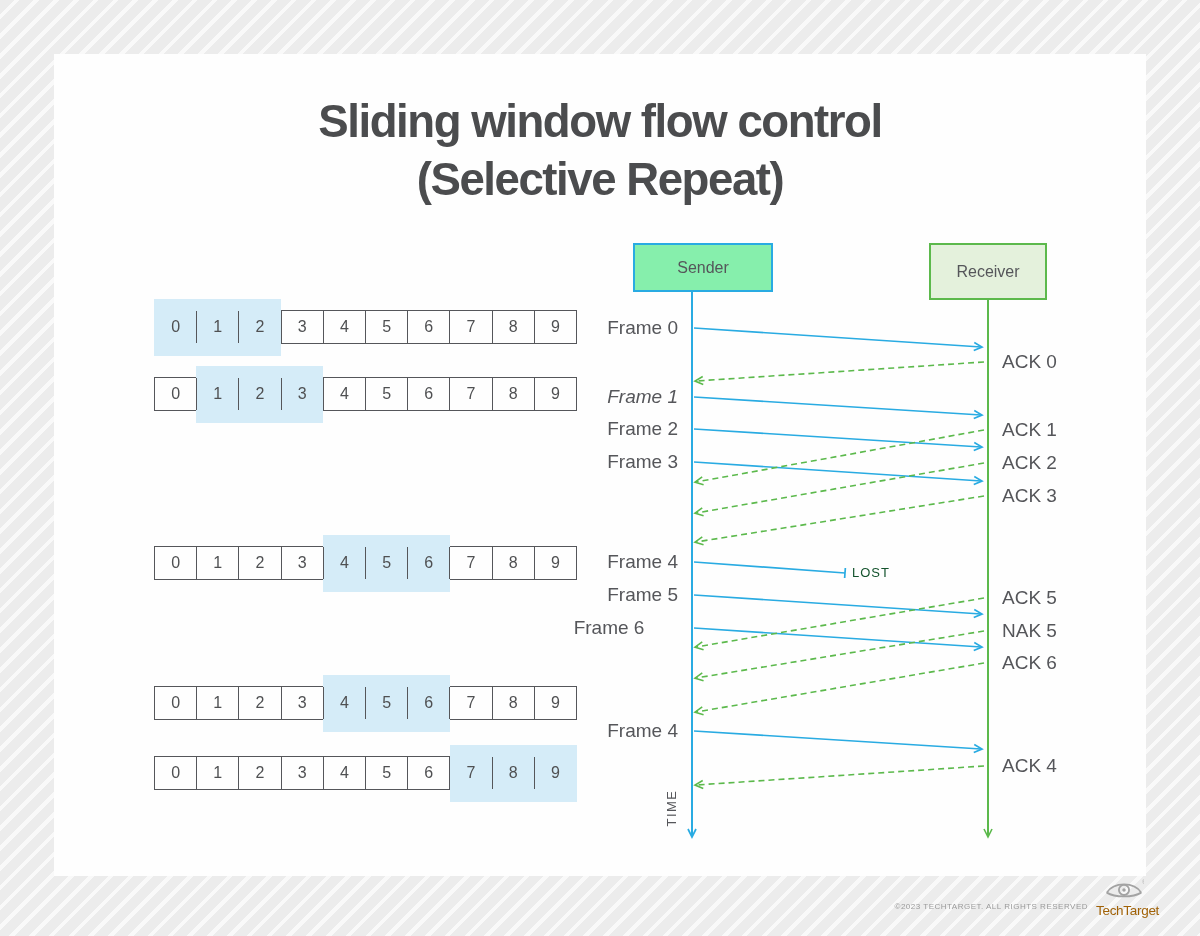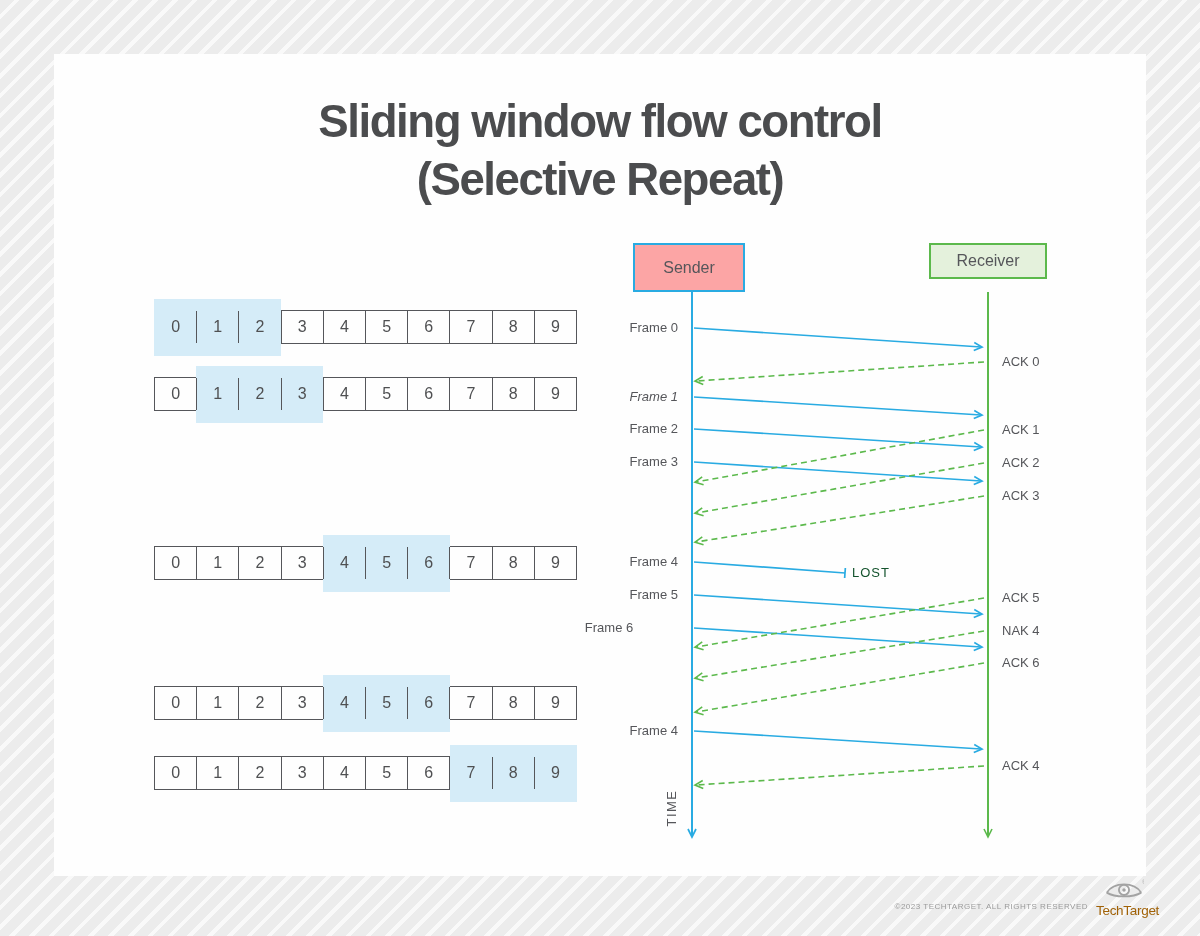--- a/index.html
+++ b/index.html
@@ -25,23 +25,23 @@
   
   #seq-svg{position:absolute;left:0;top:0;pointer-events:none;}
   .lf-b{stroke:#29abe2;stroke-width:2;fill:none;}
   .lf-g{stroke:#5cb94c;stroke-width:2;fill:none;}
   .frame-line{stroke:#29abe2;stroke-width:1.7;fill:none;}
   .ack-line{stroke:#5cb94c;stroke-width:1.6;stroke-dasharray:6 4;fill:none;}
   .actor{
     position:absolute;display:flex;align-items:center;justify-content:center;
     font-size:16px;color:#55565a;box-sizing:border-box;
   }
-  .sender{left:633px;top:243px;width:112px;height:49px;border:2px solid #29abe2;background:#fca5a5;}
-  .receiver{left:929px;top:243px;width:118px;height:36px;border:2px solid #5cb94c;background:#e4f1dc;}
-  .msg-label{position:absolute;font-size:13px;color:#55565a;line-height:22px;white-space:nowrap;}
+  .sender{left:633px;top:243px;width:140px;height:49px;border:2px solid #29abe2;background:#86efac;}
+  .receiver{left:929px;top:243px;width:118px;height:57px;border:2px solid #5cb94c;background:#e4f1dc;}
+  .msg-label{position:absolute;font-size:19px;color:#55565a;line-height:22px;white-space:nowrap;}
   .frame-label{left:540px;width:138px;text-align:right;}
   .ack-label{left:1002px;}
   .lost{position:absolute;left:852px;top:565px;font-size:13px;letter-spacing:1px;color:#14532d;}
   .time{
     position:absolute;left:671px;top:808px;font-size:13px;letter-spacing:1.5px;color:#55565a;
     transform:translate(-50%,-50%) rotate(-90deg);white-space:nowrap;
   }
   
   .footer-copy{
     position:absolute;top:902px;right:112px;font-size:8px;color:#9b9b9b;letter-spacing:.5px;
@@ -173,21 +173,21 @@
     <div class="msg-label frame-label" style="top: 451px;">Frame 3</div>
     <div class="msg-label frame-label" style="top: 551px;">Frame 4</div>
     <div class="msg-label frame-label" style="top: 584px;">Frame 5</div>
     <div class="msg-label frame-label" style="top: 617px; text-align: center;">Frame 6</div>
     <div class="msg-label frame-label" style="top: 720px;">Frame 4</div>
     <div class="msg-label ack-label" style="top: 351px;">ACK 0</div>
     <div class="msg-label ack-label" style="top: 419px;">ACK 1</div>
     <div class="msg-label ack-label" style="top: 452px;">ACK 2</div>
     <div class="msg-label ack-label" style="top: 485px;">ACK 3</div>
     <div class="msg-label ack-label" style="top: 587px;">ACK 5</div>
-    <div class="msg-label ack-label" style="top: 620px;">NAK 4</div>
+    <div class="msg-label ack-label" style="top: 620px;">NAK 5</div>
     <div class="msg-label ack-label" style="top: 652px;">ACK 6</div>
     <div class="msg-label ack-label" style="top: 755px;">ACK 4</div>
   </div>
 
 <div class="lost">LOST</div>
 <div class="time">TIME</div>
 
 <div class="footer-copy">©2023 TECHTARGET. ALL RIGHTS RESERVED</div>
 <div class="brand">
   <svg width="40" height="22" viewBox="0 0 44 24">

